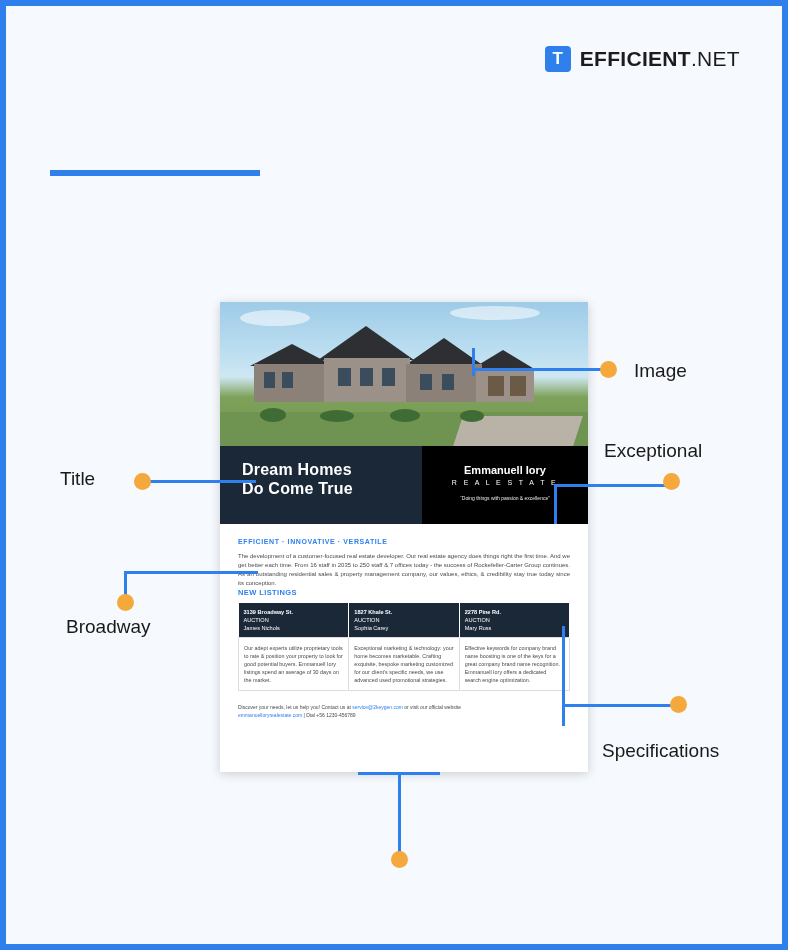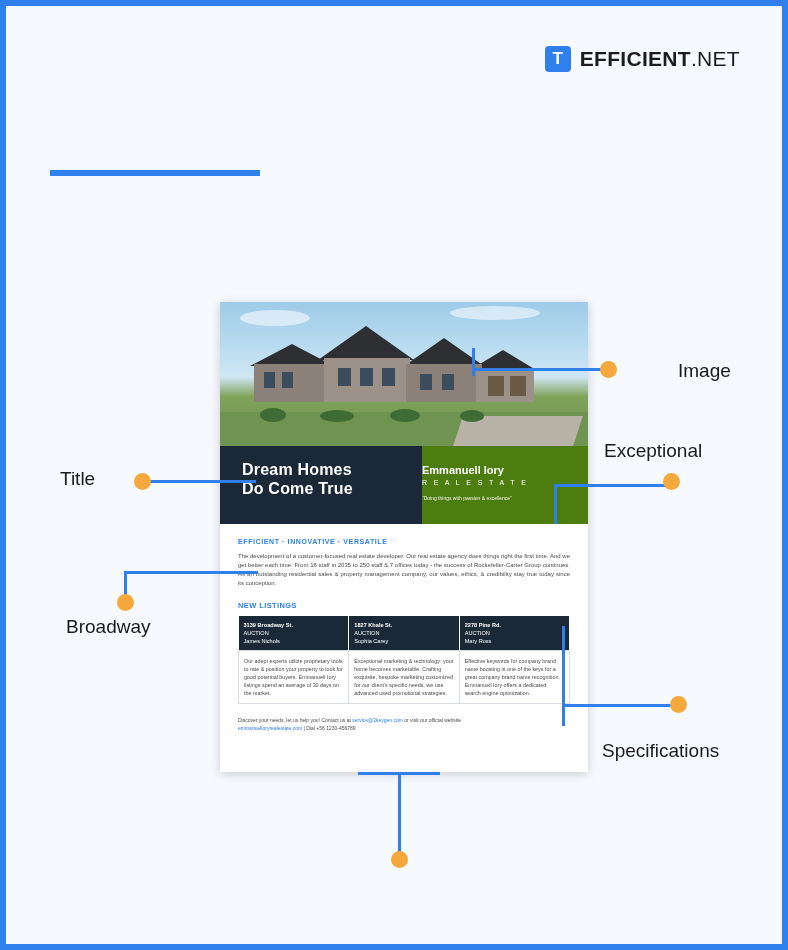--- a/index.html
+++ b/index.html
@@ -56,31 +56,31 @@
   .drive{position:absolute;right:10px;bottom:0;width:120px;height:30px;background:#b9b2a6;transform:skewX(-18deg);}
   .shrub{position:absolute;bottom:24px;background:#3f6b34;border-radius:50%;}
   
   .doc-banner{display:flex;height:78px;}
   .banner-dark{
     flex:0 0 202px;background:#1b2838;color:#fff;
     padding:14px 0 0 14px;box-sizing:border-box;
   }
   .banner-dark .l1,.banner-dark .l2{font-size:16px;font-weight:bold;letter-spacing:.2px;line-height:19px;margin-left:8px;}
   .banner-blue{
-    flex:1;background:#4d7c0f;color:#fff;
+    flex:1;background:#000000;color:#fff;text-align:center;
     padding-top:18px;box-sizing:border-box;
   }
   .banner-blue .nm{font-size:11px;font-weight:bold;}
   .banner-blue .sub{font-size:7px;letter-spacing:2.4px;margin-top:3px;}
   .banner-blue .tag{font-size:5px;margin-top:9px;opacity:.92;}
   
   .doc-body{padding:14px 18px 0 18px;}
   .eyebrow{color:#2f80ed;font-size:7px;font-weight:bold;letter-spacing:.6px;}
   .para{font-size:6px;line-height:9px;color:#4a4a4a;margin-top:7px;text-align:justify;}
-  .listings{color:#2f80ed;font-size:7.5px;font-weight:bold;letter-spacing:.4px;margin-top:13px;}
+  .listings{color:#2f80ed;font-size:7.5px;font-weight:bold;letter-spacing:.4px;}
   table.spec{width:100%;border-collapse:collapse;margin-top:6px;table-layout:fixed;}
   table.spec th{
     background:#1b2838;color:#fff;font-size:5.6px;text-align:left;
     padding:5px 5px;font-weight:bold;line-height:8px;
     border-right:1px solid #fff;vertical-align:top;
   }
   table.spec th .l2{font-weight:normal;}
   table.spec td{
     font-size:5.4px;line-height:8px;color:#4a4a4a;padding:6px 5px;
     vertical-align:top;border:1px solid #d8dde3;
@@ -185,21 +185,21 @@
       <div class="footer">
         <span>Discover your needs, let us help you! Contact us at </span><a href="#">service@2keygen.com</a><span> or visit our official website</span><br>
         <a href="#">emmanuelloryrealestate.com</a><span> | Dial +56 1230-456789</span>
       </div>
     </div>
   </div>
 
   <div class="ln v" style="left:466px;top:342px;height:28px;"></div>
   <div class="ln h" style="left:466px;top:362px;width:136px;"></div>
   <div class="dot" style="left:594px;top:355px;"></div>
-  <div class="lbl" style="left:628px;top:354px;margin-left:44px;">Image</div>
+  <div class="lbl" style="left:628px;top:354px;">Image</div>
 
   <div class="ln h" style="left:548px;top:478px;width:118px;"></div>
   <div class="ln v" style="left:664px;top:468px;height:12px;"></div>
   <div class="ln v" style="left:548px;top:478px;height:40px;"></div>
   <div class="dot" style="left:657px;top:467px;"></div>
   <div class="lbl" style="left:598px;top:434px;">Exceptional</div>
 
   <div class="ln h" style="left:140px;top:474px;width:110px;"></div>
   <div class="dot" style="left:128px;top:467px;"></div>
   <div class="lbl" style="left:54px;top:462px;">Title</div>

